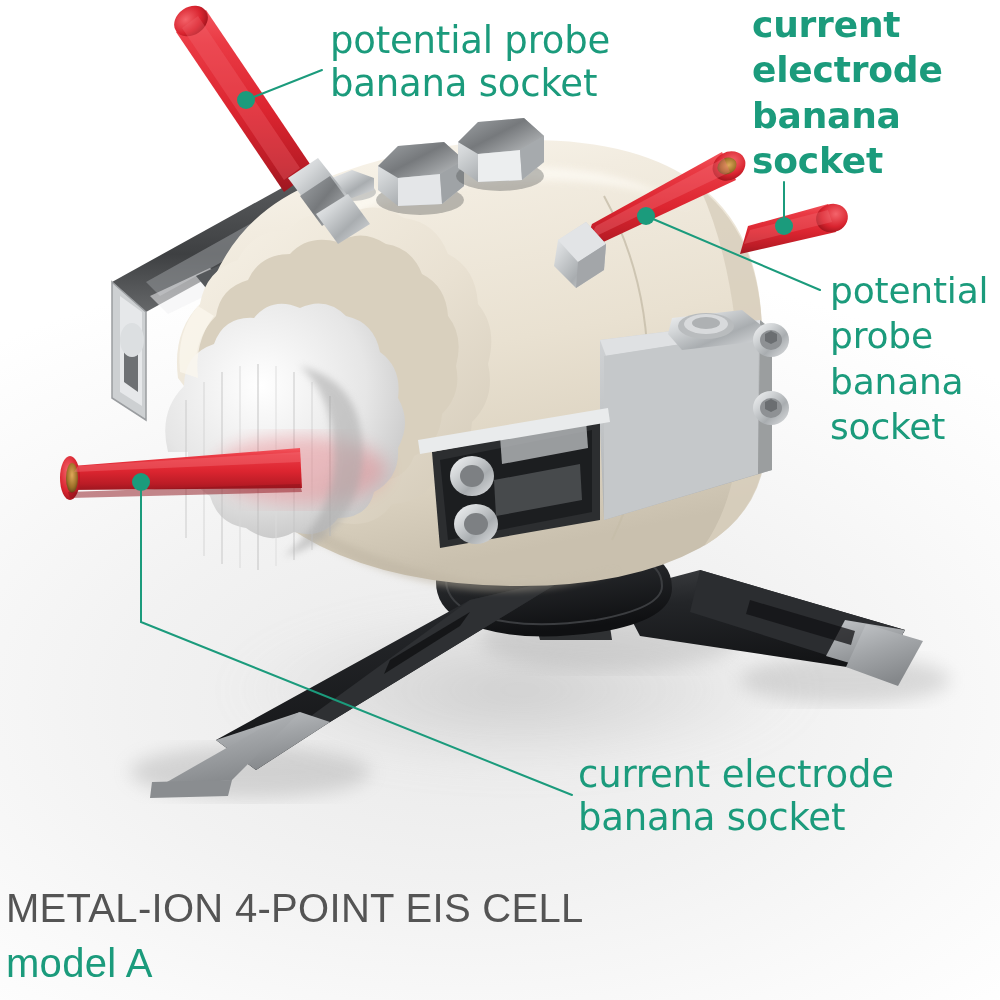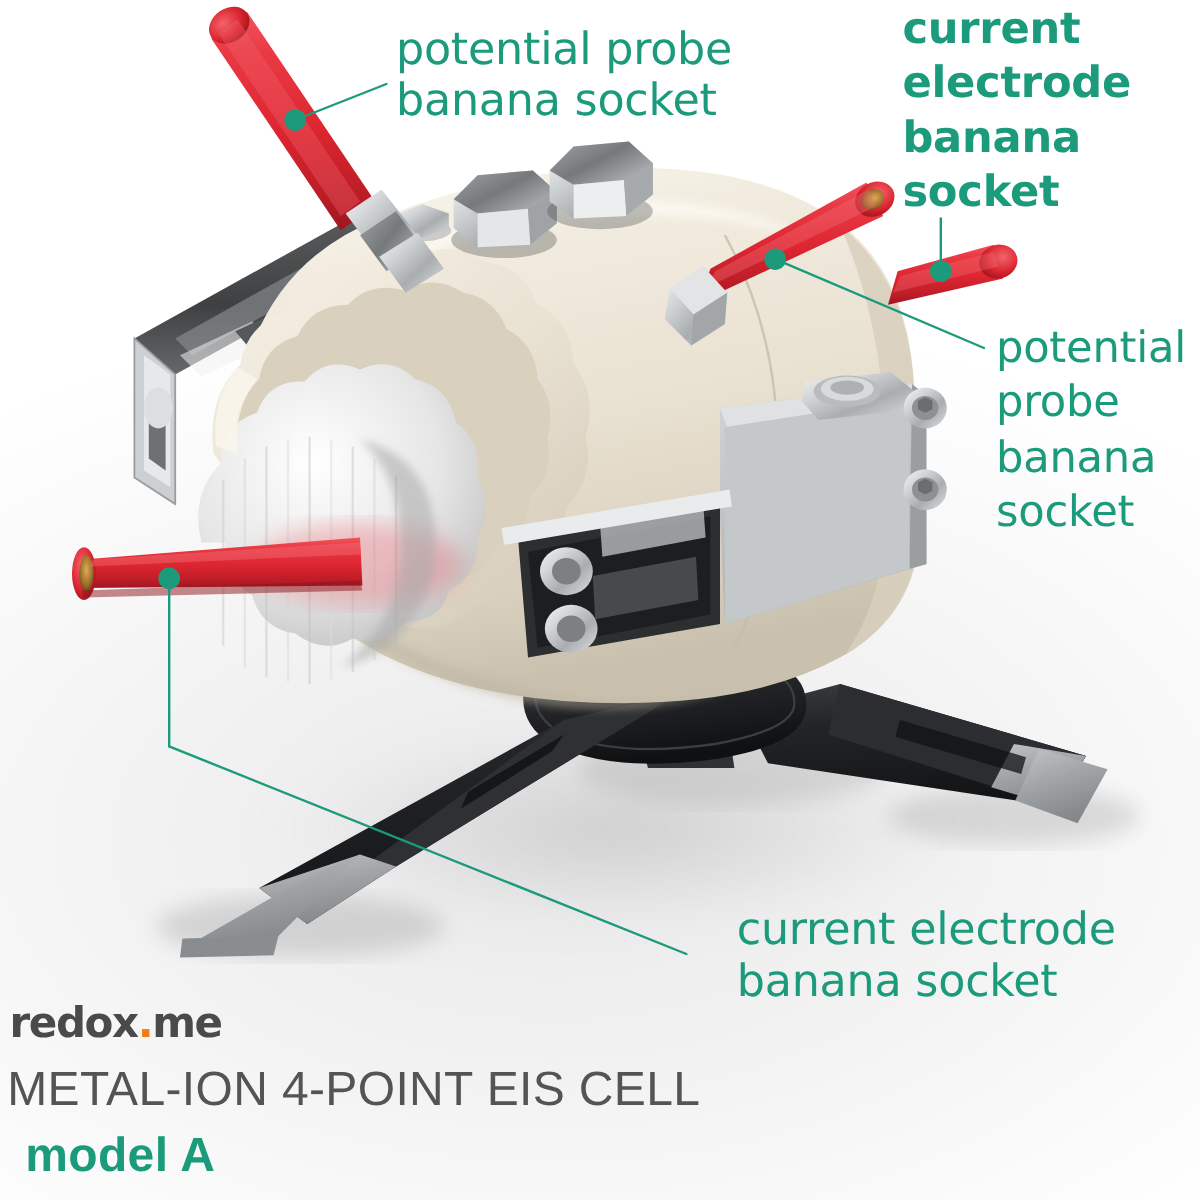--- a/index.html
+++ b/index.html
@@ -29,23 +29,23 @@
     font-family:"DejaVu Sans", sans-serif;font-weight:bold;
     font-size:35px;color:#4a4a4a;letter-spacing:-1.2px;line-height:1;
   }
   .logo .dot{color:#f07d1a;}
   #product-title{
     position:absolute;left:6px;top:886px;
     font-size:40px;color:#545454;letter-spacing:0.3px;
     font-family:Liberation Sans, sans-serif;font-weight:400;
   }
   #product-model{
-    position:absolute;left:21px;top:941px;
+    position:absolute;left:6px;top:941px;
     font-size:40px;color:#1b9b7c;letter-spacing:0.3px;
-    font-family:"Liberation Sans", sans-serif;font-weight:700;
+    font-family:"Liberation Sans", sans-serif;font-weight:400;
   }
 </style>
 </head>
 <body>
 
 <div id="stage">
 
   <svg class="layer" viewBox="0 0 1000 1000" preserveAspectRatio="none">
     <defs>
 
@@ -372,24 +372,21 @@
   <div class="label right-block" style="left:752px;top:2px;font-weight:bold;">current
 electrode
 banana
 socket</div>
 
   <div class="label right-block" style="left:810px;top:268px;margin-left:20px;">potential
 probe
 banana
 socket</div>
 
-  <div class="label" style="left:578px;top:754px;margin-left:36px;">current electrode
+  <div class="label" style="left:578px;top:754px;">current electrode
 banana socket</div>
 
-  <div id="brand">
-    <span class="logo"><span>redox</span><span class="dot">.</span><span>me</span></span>
-  </div>
 
   <div id="product-title">METAL-ION 4-POINT EIS CELL</div>
 
   <div id="product-model">model A</div>
 
 </div>
 
 </body></html>

